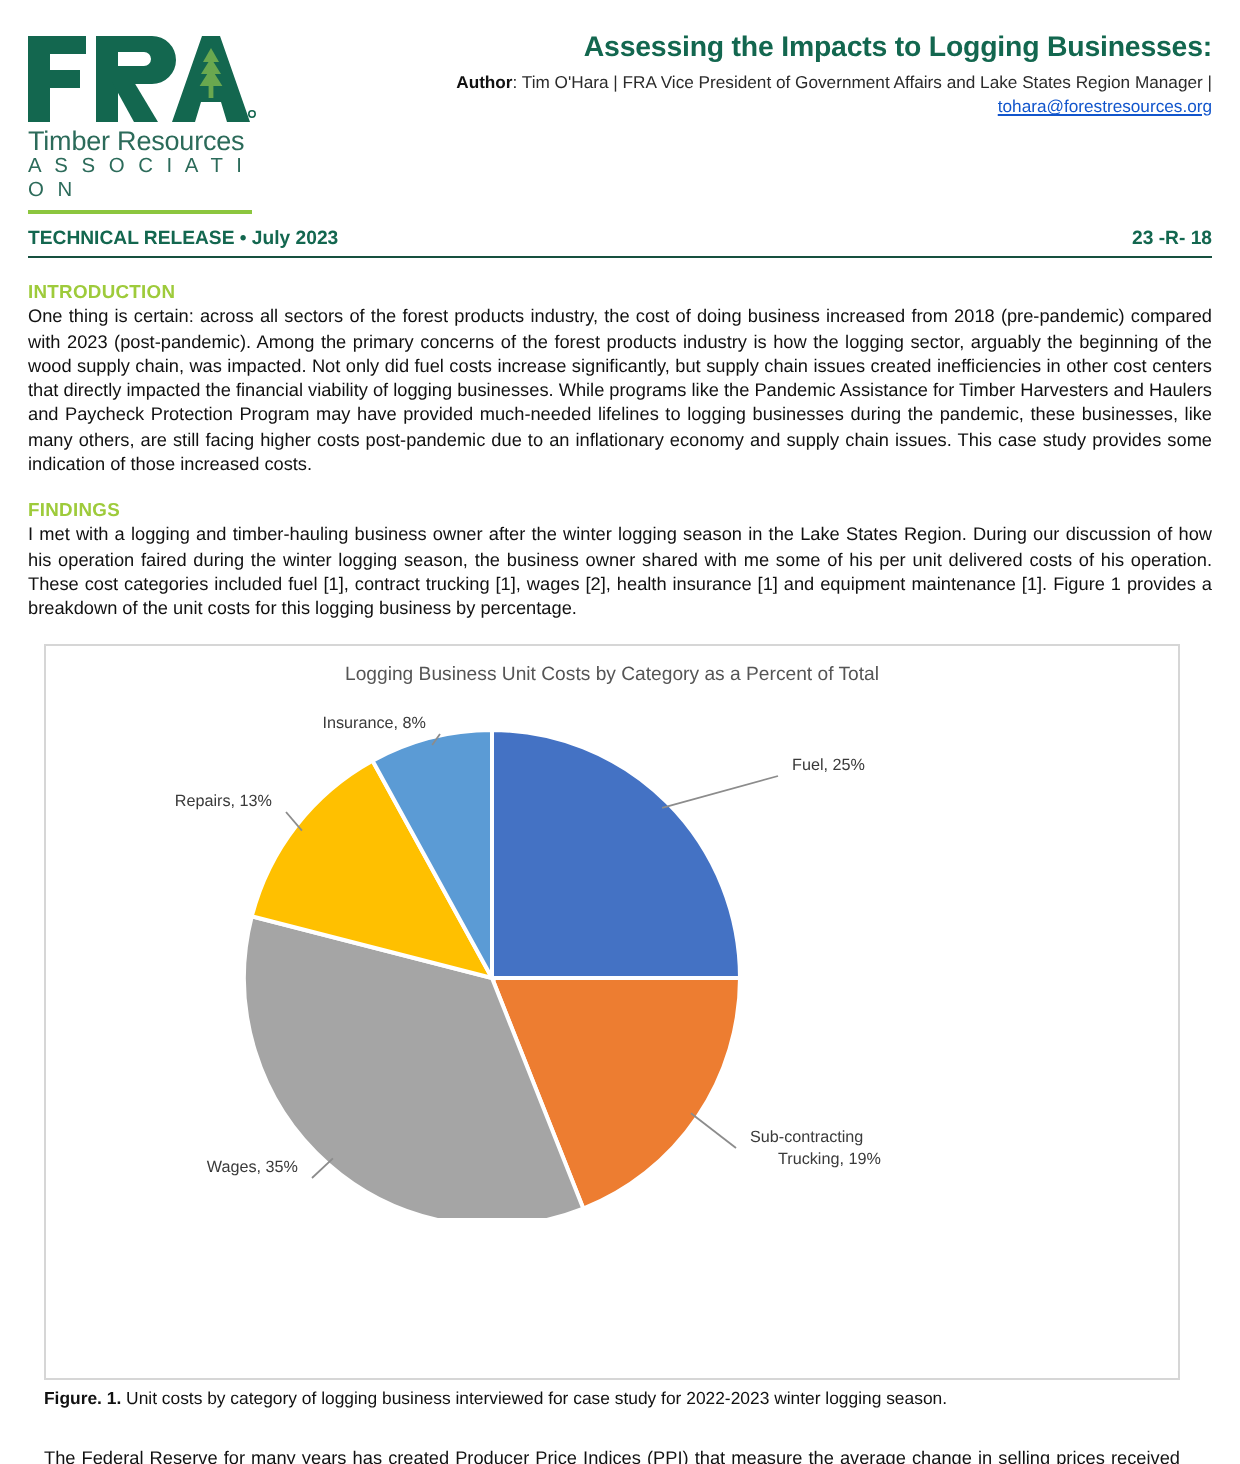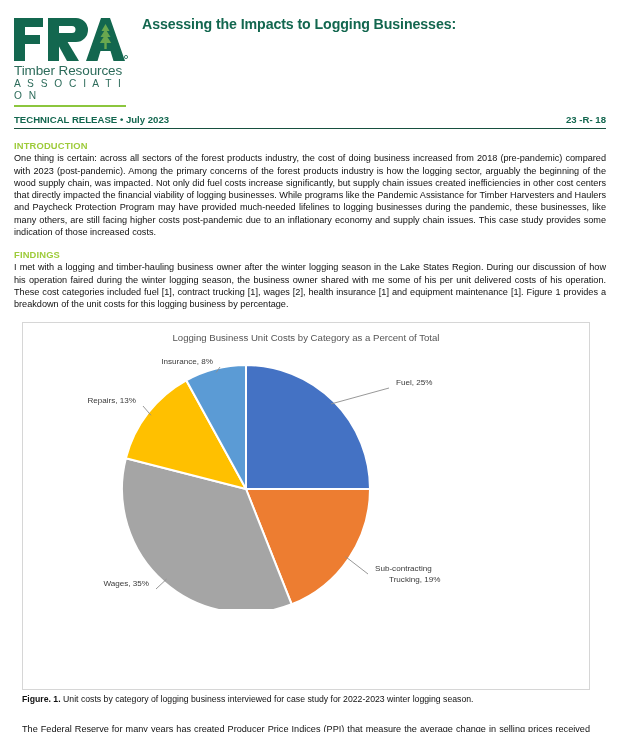--- a/index.html
+++ b/index.html
@@ -58,20 +58,21 @@
     width: 112px;
     height: 2px;
     background: #8cc63e;
     margin-top: 2px;
   }
 
   .title-block {
     flex: 1;
     padding-left: 12px;
     padding-top: 1px;
+    text-align: right;
   }
   .doc-title {
     font-size: 14.2px;
     font-weight: bold;
     color: #13674f;
     line-height: 1.30;
     letter-spacing: -0.1px;
   }
   .author-line {
     font-size: 8.6px;
@@ -202,20 +203,25 @@
       </svg>
       <div class="logo-word1">Timber Resources</div>
       <div class="logo-word2">A S S O C I A T I O N</div>
       <div class="logo-rule"></div>
     </div>
 
     <div class="title-block">
       <div class="doc-title">
         <div>Assessing the Impacts to Logging Businesses:</div>
       </div>
+      <div class="author-line">
+        <span class="author-label">Author</span><span>: Tim O'Hara | FRA Vice President of Government Affairs and Lake States Region Manager |</span>
+        <br>
+        <span class="email-link">tohara@forestresources.org</span>
+      </div>
     </div>
   </div>
 
   <div class="release-bar">
     <span>TECHNICAL RELEASE • July 2023</span>
     <span class="release-id">23 -R- 18</span>
   </div>
   <div class="rule"></div>
 
   <div class="section">

